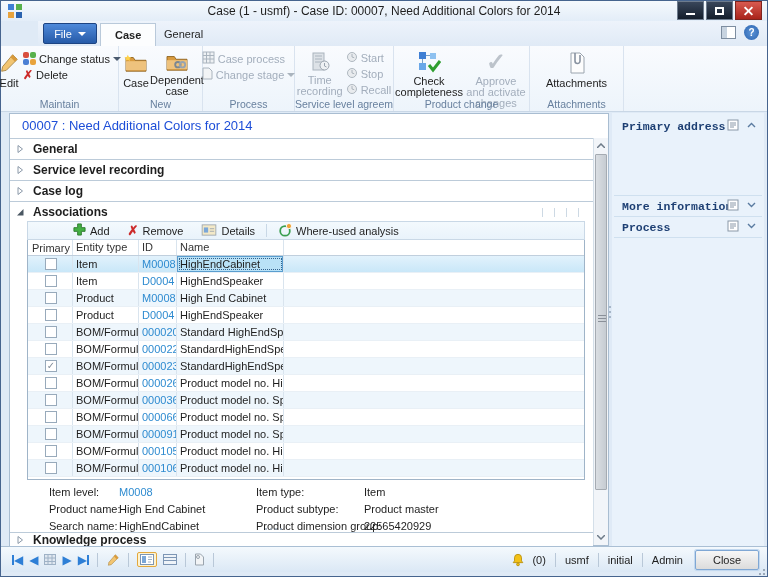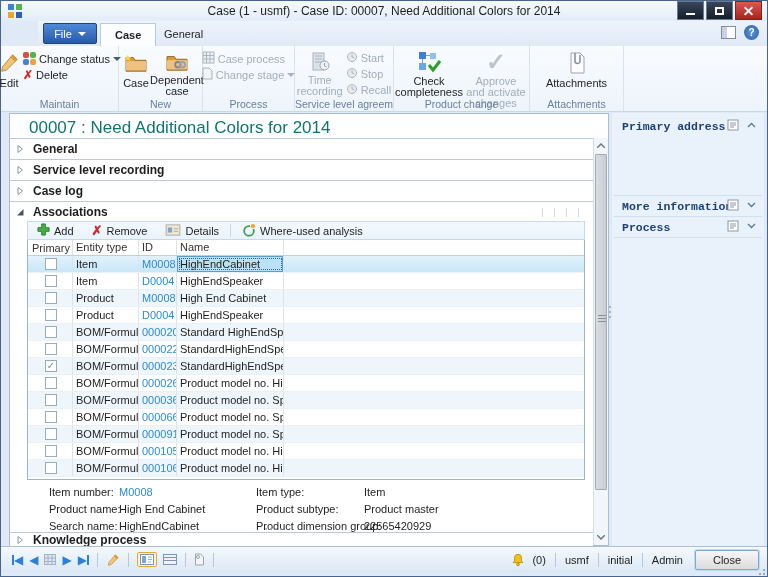--- a/index.html
+++ b/index.html
@@ -55,31 +55,31 @@
   .disabled,.disabled .lbl{color:#a3aebc;cursor:default;}
   .dd-tri.dark{border-top-color:#4a5a6e;}
   .cross-glyph{color:#cc2a2a;font-weight:bold;font-size:12px;}
   .big-check{font-size:24px;color:#bcc3cb;font-weight:bold;line-height:24px;}
   .cs-grid{display:grid;grid-template-columns:6px 6px;grid-template-rows:6px 6px;gap:1px;}
   .cs-grid i{border-radius:2px;}
 
   
   .main{position:absolute;left:8px;top:112px;width:600px;height:433px;
     background:#fff;border:1px solid #a9bdd1;}
-  .record-title{position:absolute;left:19px;top:4px;font-size:17px;color:#0f766e;}
+  .record-title{position:absolute;left:12px;top:4px;font-size:13px;color:#1d4ed8;}
   .sec{position:absolute;left:0;width:583px;height:21px;border-top:1px solid #bccbd9;
     display:flex;align-items:center;cursor:pointer;background:#fff;}
   .sec .lbl{margin-left:8px;font-weight:bold;font-size:12px;}
   .sec .tri{margin-left:6px;width:9px;display:flex;}
   .ticks{position:absolute;right:14px;top:6px;display:flex;gap:11px;}
   .ticks i{width:1px;height:9px;background:#cdd9e4;}
 
   .assoc-toolbar{position:absolute;left:17px;top:107px;width:558px;height:19px;
     display:flex;align-items:center;background:linear-gradient(#f3f9fd,#e9f3fb);
-    border:1px solid #c9d8e6;}
+    border:1px solid #c9d8e6;padding-left:36px;}
   .tb-btn{display:flex;align-items:center;gap:4px;padding:0 9px;height:100%;cursor:pointer;}
   .tb-sep{width:1px;height:13px;background:#c9d8e6;margin:0 2px;}
 
   .grid{position:absolute;left:17px;top:126px;width:558px;height:240px;
     border:1px solid #9fb4c8;border-top:none;overflow:hidden;background:#fff;}
   .g-head{display:flex;height:16px;border-bottom:1px solid #c0cfdd;background:#fff;}
   .g-head .gc{color:#333;}
   .gc{border-right:1px solid #d9e4ee;padding:1px 3px;overflow:hidden;white-space:nowrap;}
   .c-prim{width:45px;display:flex;align-items:center;justify-content:flex-start;}
   .g-head .c-prim{padding-left:4px;}
@@ -564,21 +564,21 @@
               <a>000106</a>
             </div>
             <div class="gc c-name">Product model no. Hig...</div>
             <div class="gc c-rest"></div>
           </div>
         </div>
     </div>
 
     <div class="details">
       <div class="det-row">
-        <span class="dl">Item number:</span>
+        <span class="dl">Item level:</span>
         <span class="dv link">M0008</span>
         <span class="drl">Item type:</span>
         <span class="drv">Item</span>
       </div>
       <div class="det-row">
         <span class="dl">Product name:</span>
         <span class="dv">High End Cabinet</span>
         <span class="drl">Product subtype:</span>
         <span class="drv">Product master</span>
       </div>

